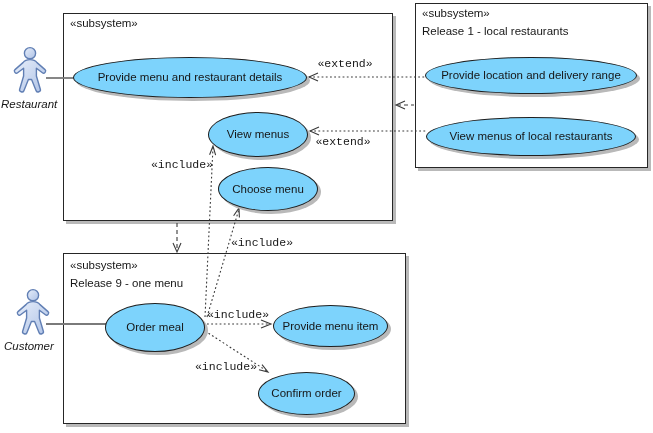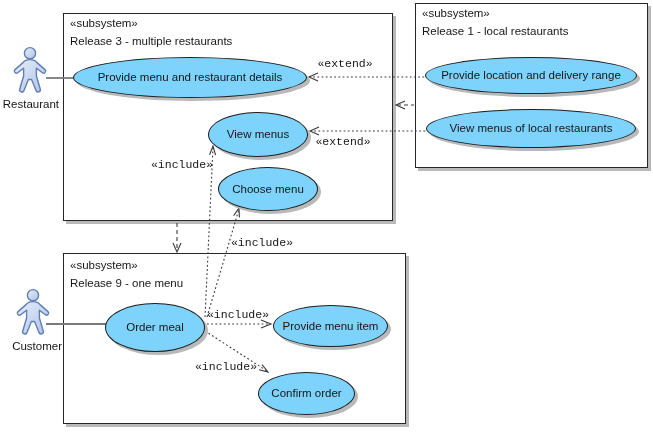--- a/index.html
+++ b/index.html
@@ -14,37 +14,36 @@
   .box-title{position:absolute;font-size:11.5px;line-height:18px;white-space:nowrap;}
   .box-title span{display:block;}
   .ellipse{
     position:absolute;border:1.4px solid #1f1f1f;border-radius:50%;background:#7dd3fc;
     box-shadow:3px 3px 0 #b9b9b9;display:flex;align-items:center;justify-content:center;
     font-size:11.5px;text-align:center;box-sizing:border-box;line-height:13px;
   }
   .stereo{
     position:absolute;font-size:11.5px;white-space:nowrap;transform:translateX(-50%);font-family:Liberation Mono, monospace;
   }
-  .actor{position:absolute;width:58px;text-align:right;}
+  .actor{position:absolute;width:58px;text-align:left;font-style:italic;}
   .actor svg{display:block;margin:0 auto;}
   .actor .actor-label{font-size:11.5px;margin-top:1px;white-space:nowrap;}
   #connectors{position:absolute;left:0;top:0;width:653px;height:433px;}
 </style>
 </head>
 <body>
 
 <div id="stage">
 
   <div class="box" style="left:63px;top:13px;width:330px;height:208px;"></div>
   <div class="box" style="left:415px;top:3px;width:233px;height:165px;"></div>
   <div class="box" style="left:63px;top:253px;width:343px;height:171px;"></div>
 
   <div class="box-title" style="left:70px;top:14px;">
     <span>«subsystem»</span>
-    <span>Release 3 - multiple restaurants</span>
   </div>
   <div class="box-title" style="left:422px;top:4px;">
     <span>«subsystem»</span>
     <span>Release 1 - local restaurants</span>
   </div>
   <div class="box-title" style="left:70px;top:256px;">
     <span>«subsystem»</span>
     <span>Release 9 - one menu</span>
   </div>
 
@@ -83,21 +82,21 @@
   </div>
   <div class="ellipse" style="left:208px;top:112px;width:100px;height:45px;">
     <span>View menus</span>
   </div>
   <div class="ellipse" style="left:218px;top:167px;width:100px;height:44px;">
     <span>Choose menu</span>
   </div>
   <div class="ellipse" style="left:425px;top:57px;width:212px;height:37px;">
     <span>Provide location and delivery range</span>
   </div>
-  <div class="ellipse" style="left:426px;top:109px;width:210px;height:39px;">
+  <div class="ellipse" style="left:426px;top:117px;width:210px;height:39px;">
     <span>View menus of local restaurants</span>
   </div>
   <div class="ellipse" style="left:105px;top:303px;width:100px;height:49px;">
     <span>Order meal</span>
   </div>
   <div class="ellipse" style="left:273px;top:305px;width:115px;height:42px;">
     <span>Provide menu item</span>
   </div>
   <div class="ellipse" style="left:258px;top:372px;width:97px;height:43px;">
     <span>Confirm order</span>

